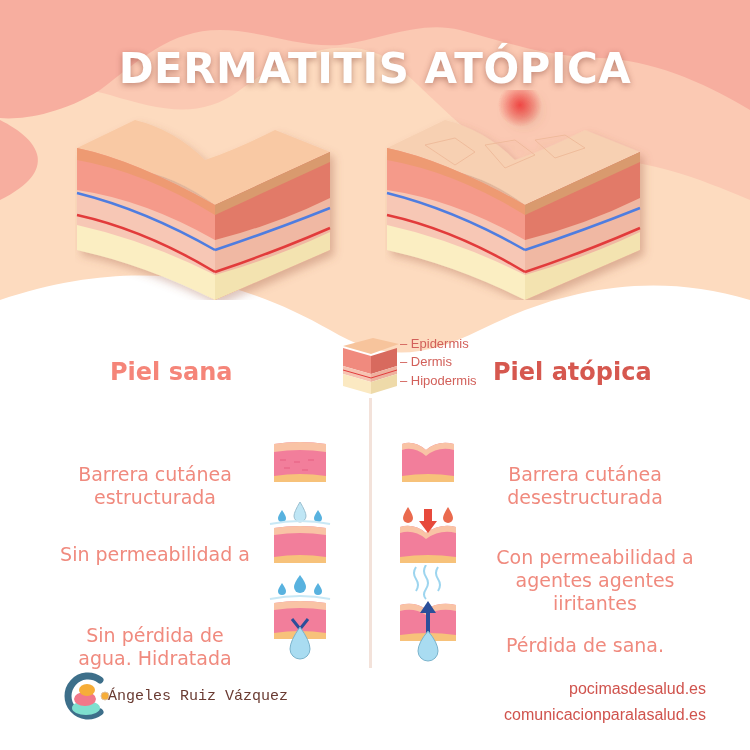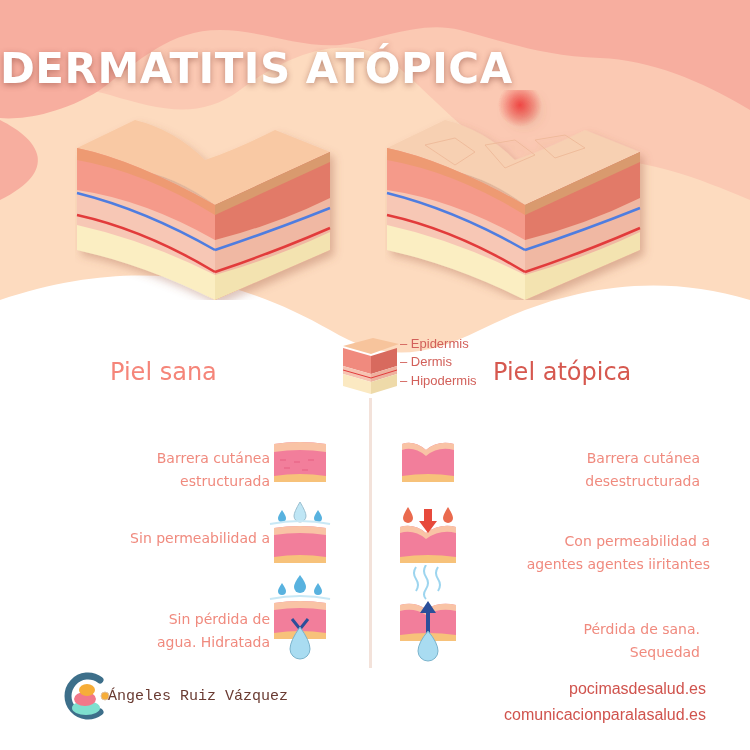--- a/index.html
+++ b/index.html
@@ -1,23 +1,23 @@
 <!DOCTYPE html>
 <html><head>
 <meta charset="utf-8">
 <style>
   html, body { margin:0; padding:0; }
   body { width:750px; height:750px; position:relative; overflow:hidden; background:#ffffff; font-family:"Liberation Sans", sans-serif; }
   .bg { position:absolute; left:0; top:0; width:750px; height:750px; }
-  .title { position:absolute; left:0; width:750px; top:44px; font-family:"DejaVu Sans", sans-serif; font-weight:bold; font-size:42px; color:#ffffff; letter-spacing:0.5px; text-shadow:0 2px 6px rgba(120,50,40,0.45); }
+  .title { position:absolute; left:0; width:750px; top:44px; text-align:center; font-family:"DejaVu Sans", sans-serif; font-weight:bold; font-size:42px; color:#ffffff; letter-spacing:0.5px; text-shadow:0 2px 6px rgba(120,50,40,0.45); }
   .cube { position:absolute; }
-  .heading { position:absolute; top:358px; font-family:"DejaVu Sans", sans-serif; font-weight:normal; font-size:24px; }
+  .heading { position:absolute; top:358px; font-family:"DejaVu Sans", sans-serif; font-weight:bold; font-size:24px; }
   .legend-label { position:absolute; font-family:"Liberation Sans", sans-serif; font-size:13px; color:#d2605a; }
   .divider { position:absolute; left:369px; top:398px; width:3px; height:270px; background:#f3e2da; }
-  .feature { position:absolute; text-align:right; font-family:"DejaVu Sans", sans-serif; font-size:14px; line-height:23px; color:#f08a7e; }
+  .feature { position:absolute; text-align:center; font-family:"DejaVu Sans", sans-serif; font-size:19px; line-height:23px; color:#f08a7e;margin-top:16px; }
   .icon { position:absolute; }
   .author { position:absolute; left:108px; top:688px; font-family:Liberation Mono, monospace; font-size:15px; color:#6a3b32; }
   .site { position:absolute; right:44px; font-family:"Liberation Sans", sans-serif; font-size:16px; color:#d0534d; text-align:right; }
 </style>
 </head>
 <body>
 
 <svg class="bg" viewBox="0 0 750 750">
   <rect x="0" y="0" width="750" height="750" fill="#ffffff"></rect>
   <path d="M0 0 H750 V300 C650 270 560 290 480 330 C420 360 380 360 330 330 C250 285 150 250 0 300 Z" fill="#fddbbf"></path>
@@ -120,21 +120,20 @@
 <div class="feature" style="left:470px; width:230px; top:447px;">
   <div>Barrera cutánea</div>
   <div>desestructurada</div>
 </div>
 <div class="feature" style="left:480px; width:230px; top:530px;">
   <div>Con permeabilidad a</div>
   <div>agentes agentes iiritantes</div>
 </div>
 <div class="feature" style="left:470px; width:230px; top:618px;">
   <div>Pérdida de sana.</div>
-  <div>Sequedad</div>
 </div>
 
 <svg class="icon" style="left:272px; top:440px;" width="56" height="44" viewBox="0 0 56 44">
   <path d="M2 4 Q28 0 54 4 L54 40 L2 40 Z" fill="#f27e9b"></path>
   <path d="M2 4 Q28 0 54 4 L54 12 Q28 8 2 12 Z" fill="#f9c3a5"></path>
   <path d="M2 36 Q28 32 54 36 L54 42 L2 42 Z" fill="#f7c27a"></path>
   <g stroke="#e86586" stroke-width="1.2">
       <line x1="8" y1="20" x2="14" y2="20"></line>
       <line x1="22" y1="22" x2="28" y2="22"></line>
       <line x1="36" y1="20" x2="42" y2="20"></line>

